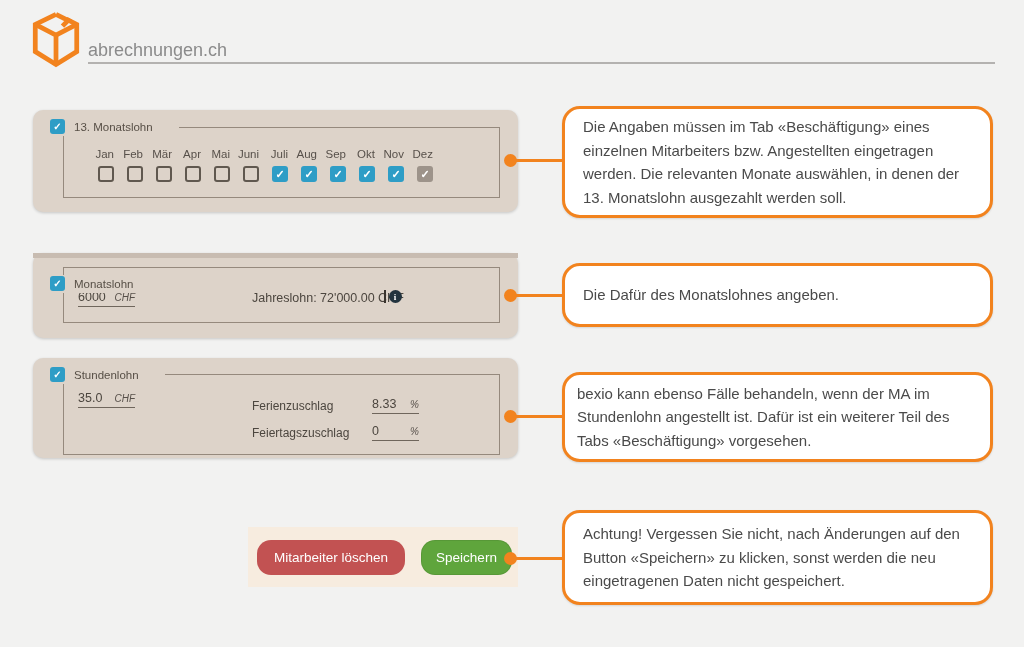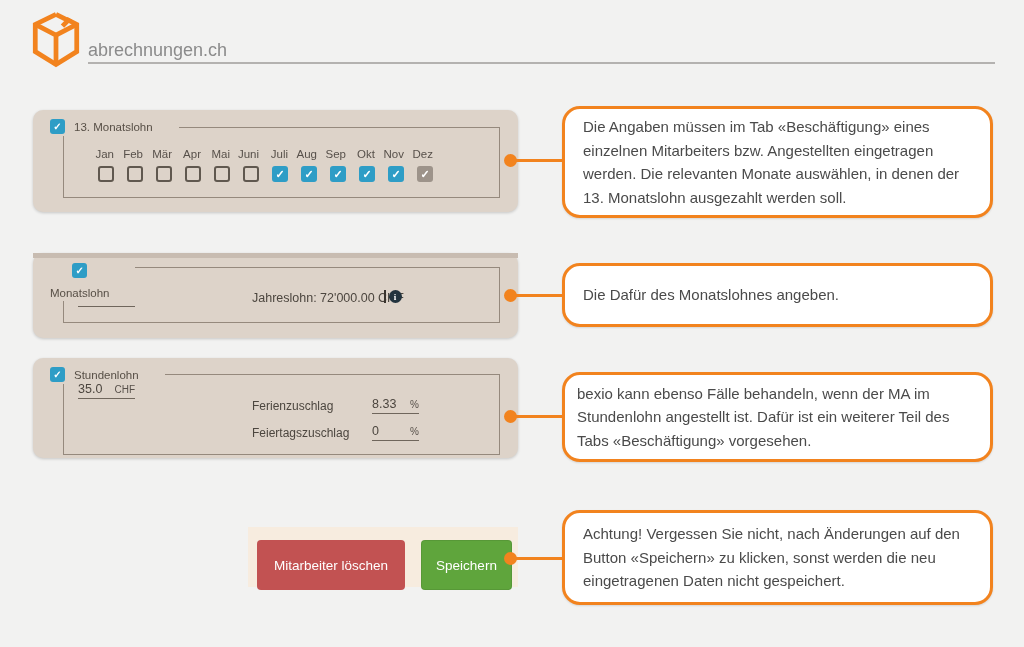--- a/index.html
+++ b/index.html
@@ -28,21 +28,21 @@
   .panel1{left:33px;top:110px;width:485px;height:102px;}
   .panel2{left:33px;top:253px;width:485px;height:85px;}
   .panel3{left:33px;top:358px;width:485px;height:100px;}
   .panel2 .top-strip{position:absolute;left:0;top:0;width:100%;height:5px;background:#C8BCB1;}
   .fieldset{position:absolute;left:30px;width:437px;border:1px solid var(--field-border);}
   .panel1 .fieldset{top:17px;height:71px;}
   .panel2 .fieldset{top:14px;height:56px;}
   .panel3 .fieldset{top:16px;height:81px;}
   .legend{position:absolute;left:17px;top:8px;display:flex;align-items:center;gap:9px;
           background:var(--panel-bg);padding:1px 26px 2px 0;z-index:2;}
-  .panel2 .legend{top:9px;flex-direction:column;}
+  .panel2 .legend{top:22px;}
   .legend-label{font-size:11.5px;color:#574F46;}
 
   
   .cb{display:inline-flex;align-items:center;justify-content:center;width:16px;height:16px;
       border-radius:3px;flex:0 0 auto;}
   .cb.unchecked{border:2px solid #60584F;background:transparent;}
   .cb.checked{background:var(--checkbox-blue);}
   .cb.checked.disabled{background:var(--checkbox-disabled);}
   .cb.checked::after{content:"✓";color:#fff;font-size:11px;font-weight:bold;line-height:1;}
   .legend .cb{width:15px;height:15px;}
@@ -51,36 +51,36 @@
   
   .months{position:absolute;left:52px;top:38px;display:flex;}
   .month{width:29px;display:flex;flex-direction:column;align-items:flex-end;}
   .month-label{font-size:11.5px;color:#57504A;}
   .month .cb{margin-top:6px;}
 
   
   .inline-field{position:absolute;display:flex;justify-content:space-between;align-items:baseline;
                 border-bottom:1px solid #6F665C;padding-bottom:2px;}
   .inline-field .val{font-size:12.5px;color:#4C463F;}
-  .inline-field .unit{font-size:10px;color:#57504A;}
+  .inline-field .unit{font-size:10px;color:#57504A;font-style:italic;}
   .amount-field{left:45px;width:57px;}
   .panel2 .amount-field{top:37px;}
-  .panel3 .amount-field{top:24px;gap:10px;}
+  .panel3 .amount-field{top:33px;gap:10px;}
   .pct-field{left:339px;width:47px;}
   .yearly{position:absolute;left:219px;top:38px;font-size:12.5px;color:#4C463F;}
   .info-wrap{position:absolute;left:351px;top:37px;display:flex;align-items:center;gap:3px;}
   .cursor-bar{width:1.5px;height:13px;background:#3A342E;}
   .info-icon{width:13px;height:13px;border-radius:50%;background:#22333E;color:#fff;
              display:inline-flex;align-items:center;justify-content:center;}
   .info-icon::after{content:"i";font-size:9px;font-weight:bold;font-family:"Liberation Serif",serif;}
   .sur-label{position:absolute;left:219px;font-size:12px;color:#4C463F;}
 
   
   .panel4{position:absolute;left:248px;top:527px;width:270px;height:60px;background:var(--panel-bg-light);}
-  .btn{position:absolute;top:13px;height:50px;border:none;border-radius:4px;color:#fff;
+  .btn{position:absolute;top:13px;height:35px;border:none;border-radius:14px;color:#fff;
        font-size:13.5px;font-family:"Liberation Sans",sans-serif;cursor:pointer;}
   .btn-delete{left:9px;width:148px;background:var(--delete-red);}
   .btn-save{left:173px;width:91px;background:var(--save-green);box-shadow:inset 0 0 0 1px rgba(0,0,0,.08);}
 
   
   .dot{position:absolute;left:504px;width:13px;height:13px;border-radius:50%;background:var(--accent);z-index:5;}
   .line{position:absolute;left:512px;width:52px;height:3px;background:var(--accent);z-index:4;}
   .dot1{top:154px;} .line1{top:159px;}
   .dot2{top:289px;} .line2{top:294px;}
   .dot3{top:410px;} .line3{top:415px;}

